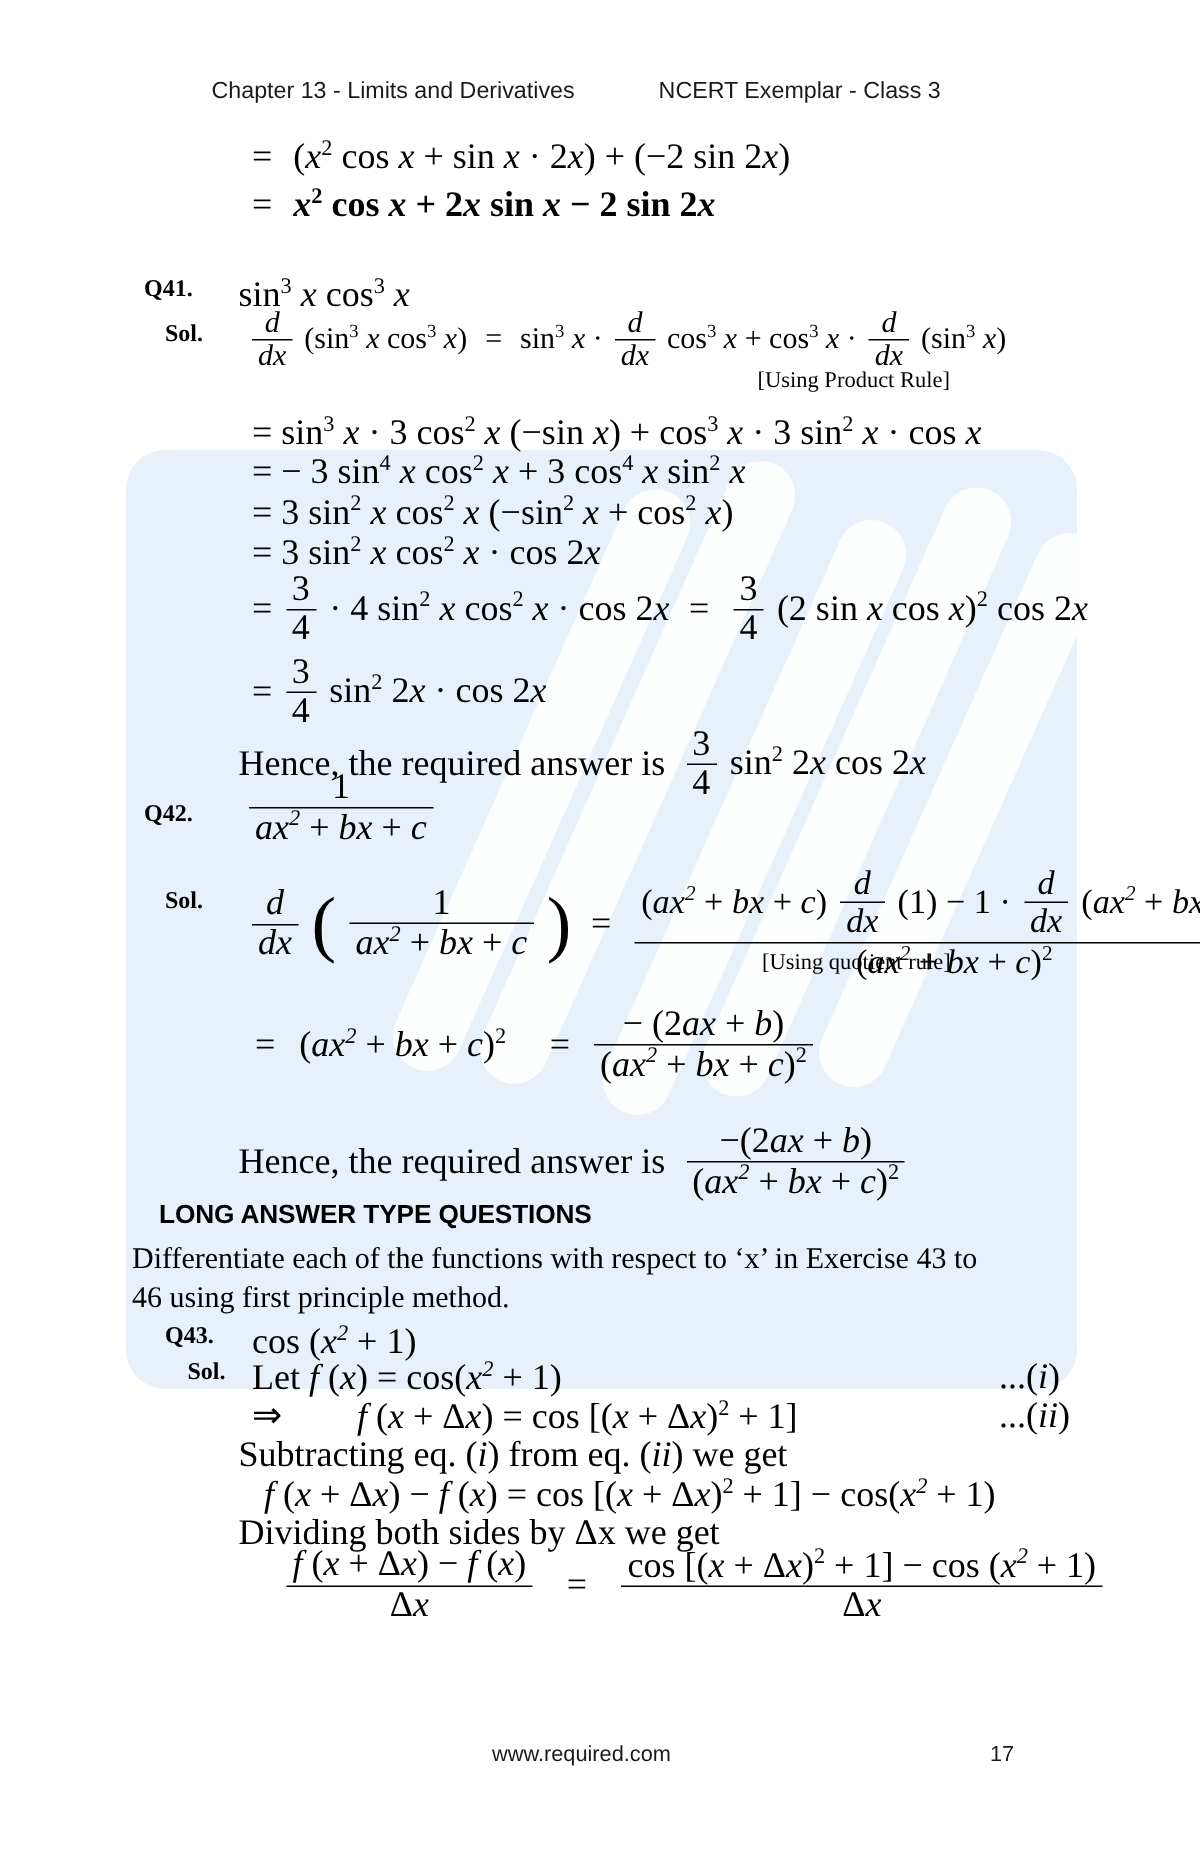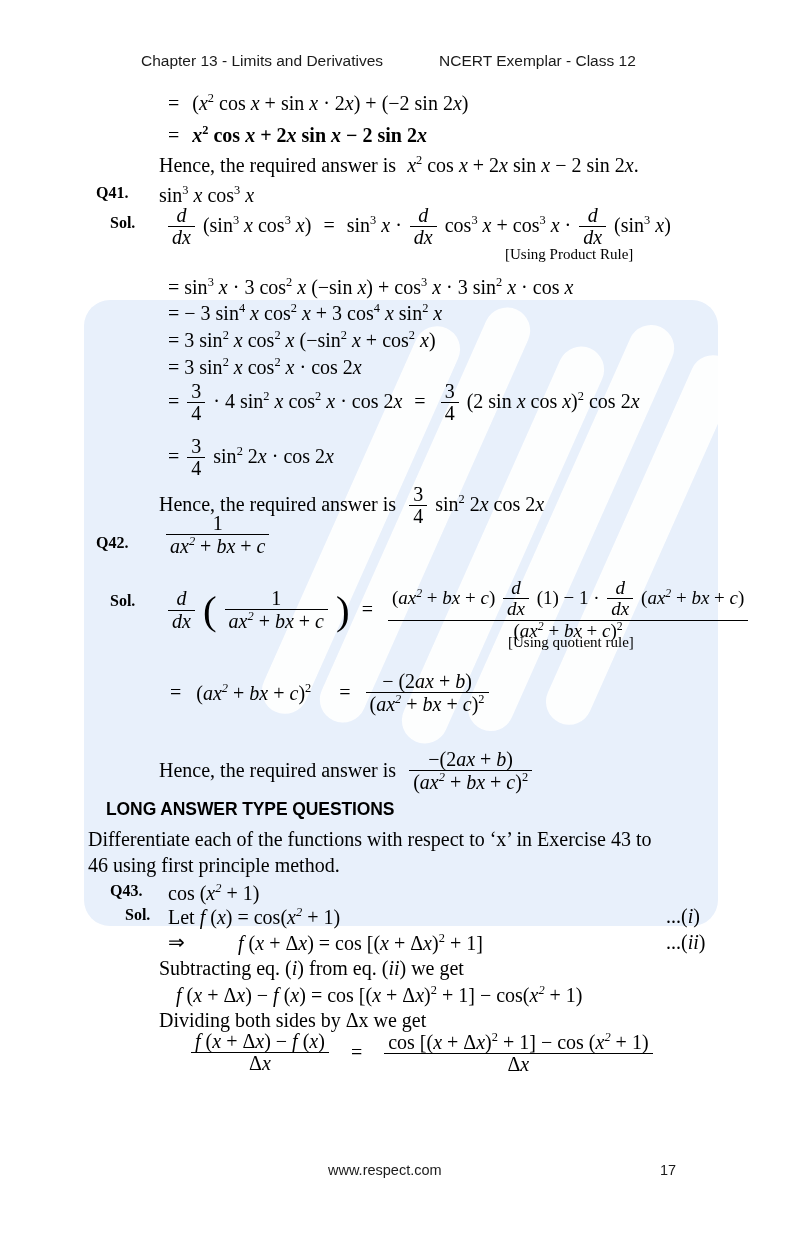--- a/index.html
+++ b/index.html
@@ -99,21 +99,21 @@
   .page-footer .f-page {
     position: absolute;
     left: 660px;
     top: 0;
   }
 
   
   .line {
     position: absolute;
     white-space: nowrap;
-    font-size: 20px;
+    font-size: 24px;
     line-height: 1;
   }
   .txt { font-family: "Liberation Serif", serif; }
   .it  { font-style: italic; }
   sup.p { font-size: .62em; vertical-align: super; font-style: normal; }
   sup.pi { font-size: .62em; vertical-align: super; font-style: italic; }
 
   .qlabel {
     position: absolute;
     font-family: "Liberation Serif", serif;
@@ -181,37 +181,33 @@
     <div class="stripe s2"></div>
     <div class="stripe s3"></div>
     <div class="stripe s4"></div>
     <div class="stripe s5"></div>
   </div>
 
   <div id="content">
 
     <div class="page-header">
       <span class="h-left">Chapter 13 - Limits and Derivatives</span>
-      <span class="h-right">NCERT Exemplar - Class 12</span>
+      <span class="h-right">NCERT Exemplar - Class 3</span>
     </div>
 
     <div class="line txt" style="left:168px; top:92px;">
       <span>=</span>
       <span style="margin-left:8px;">(<i>x</i><sup class="p">2</sup> cos <i>x</i> + sin <i>x</i> · 2<i>x</i>) + (−2 sin 2<i>x</i>)</span>
     </div>
 
     <div class="line txt" style="left:168px; top:124px;">
       <span>=</span>
       <span style="margin-left:8px;font-weight:bold;"><i>x</i><sup class="p">2</sup> cos <i>x</i> + 2<i>x</i> sin <i>x</i> − 2 sin 2<i>x</i></span>
     </div>
 
-    <div class="line txt" style="left:159px; top:154px;">
-      <span>Hence, the required answer is</span>
-      <span style="margin-left:6px;"><i>x</i><sup class="p">2</sup> cos <i>x</i> + 2<i>x</i> sin <i>x</i> − 2 sin 2<i>x</i>.</span>
-    </div>
 
     <div class="qlabel" style="left:96px; top:184px;">Q41.</div>
     <div class="line txt" style="left:159px; top:184px;">
       sin<sup class="p">3</sup> <i>x</i> cos<sup class="p">3</sup> <i>x</i>
     </div>
 
     <div class="qlabel" style="left:110px; top:214px;">Sol.</div>
     <div class="line txt" style="left:165px; top:206px; font-size:20px;">
       <span class="frac it">
         <span class="num">d</span>
@@ -384,18 +380,18 @@
         <span class="den">Δ<i>x</i></span>
       </span>
       <span class="eqsign" style="margin-left:14px;">=</span>
       <span class="frac" style="margin-left:10px;">
         <span class="num">cos [(<i>x</i> + Δ<i>x</i>)<sup class="p">2</sup> + 1] − cos (<i>x</i><sup class="pi">2</sup> + 1)</span>
         <span class="den">Δ<i>x</i></span>
       </span>
     </div>
 
     <div class="page-footer">
-      <span class="f-site">www.respect.com</span>
+      <span class="f-site">www.required.com</span>
       <span class="f-page">17</span>
     </div>
 
   </div>
 </div>
 
 </body></html>

